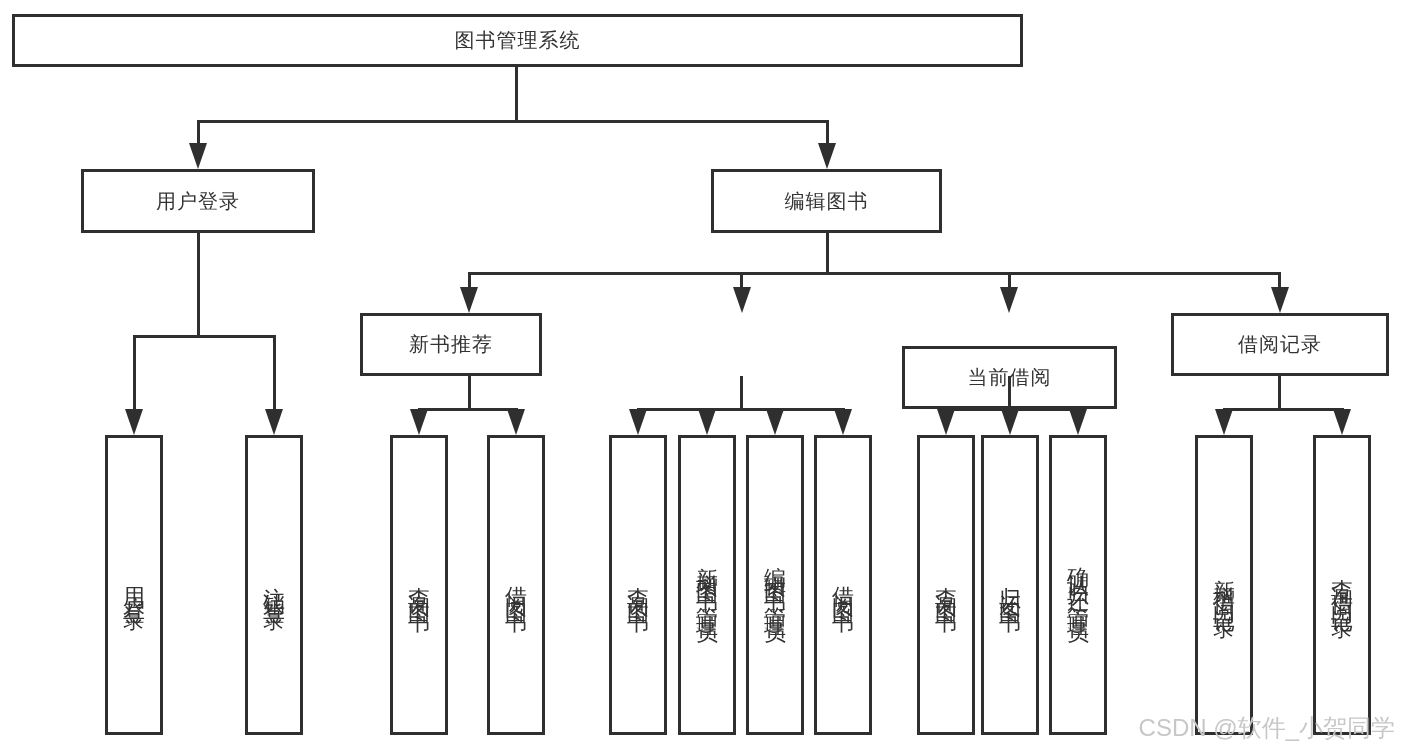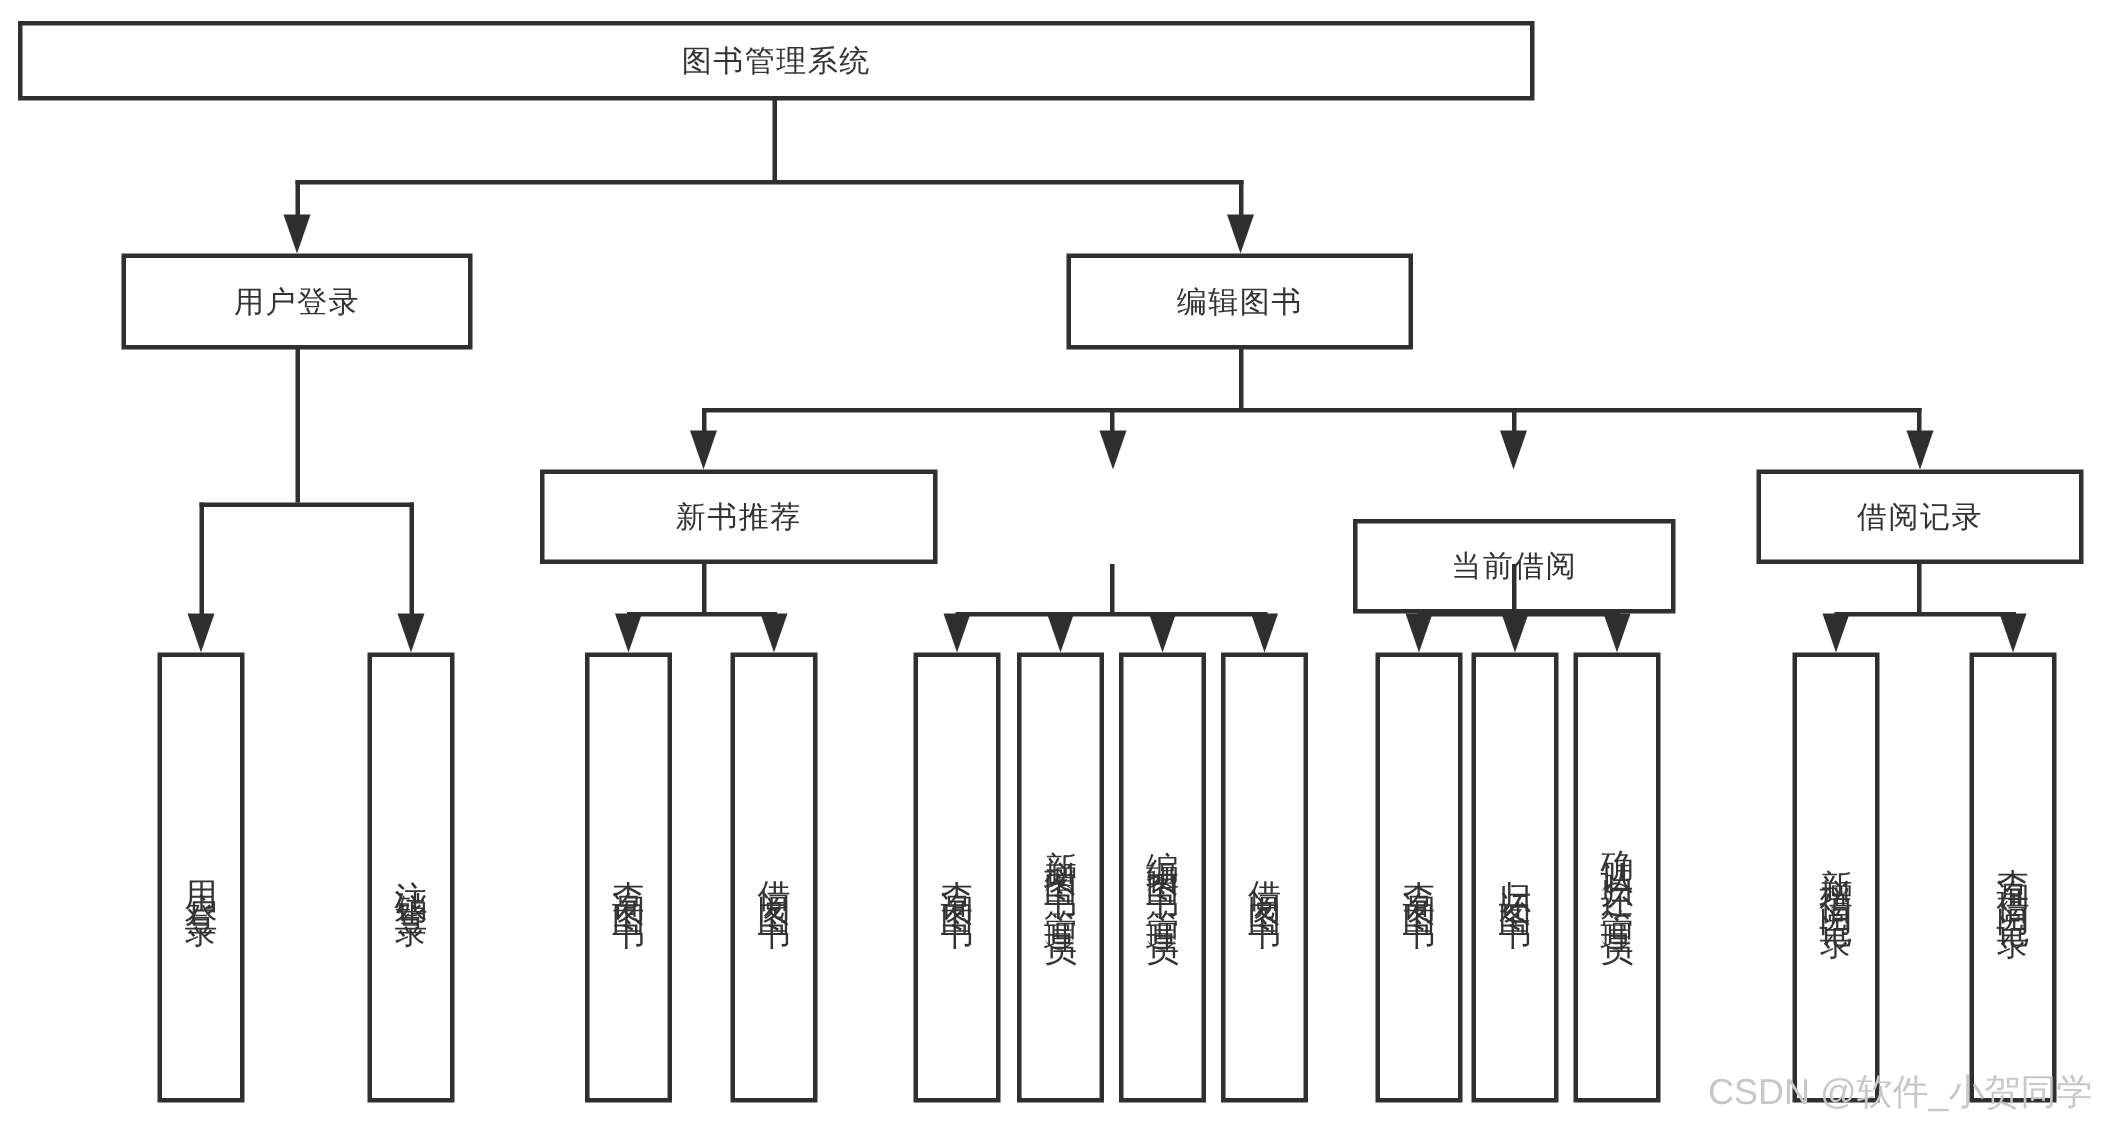--- a/index.html
+++ b/index.html
@@ -90,21 +90,21 @@
   <div class="hl" style="left:468px; top:272px; width:813px;"></div>
   <div class="vl" style="left:468px; top:272px; height:17px;"></div>
   <div class="arrow" style="left:460px; top:287px;"></div>
   <div class="vl" style="left:740px; top:272px; height:17px;"></div>
   <div class="arrow" style="left:733px; top:287px;"></div>
   <div class="vl" style="left:1008px; top:272px; height:17px;"></div>
   <div class="arrow" style="left:1000px; top:287px;"></div>
   <div class="vl" style="left:1278px; top:272px; height:17px;"></div>
   <div class="arrow" style="left:1271px; top:287px;"></div>
 
-  <div class="box" style="left:360px; top:313px; width:265px; height:63px;">
+  <div class="box" style="left:360px; top:313px; width:182px; height:63px;">
     <span class="htext">新书推荐</span>
   </div>
   <div class="box" style="left:902px; top:313px; width:215px; height:63px;margin-top:33px;">
     <span class="htext">当前借阅</span>
   </div>
   <div class="box" style="left:1171px; top:313px; width:218px; height:63px;">
     <span class="htext">借阅记录</span>
   </div>
 
   <div class="vl" style="left:468px; top:376px; height:32px;"></div>

